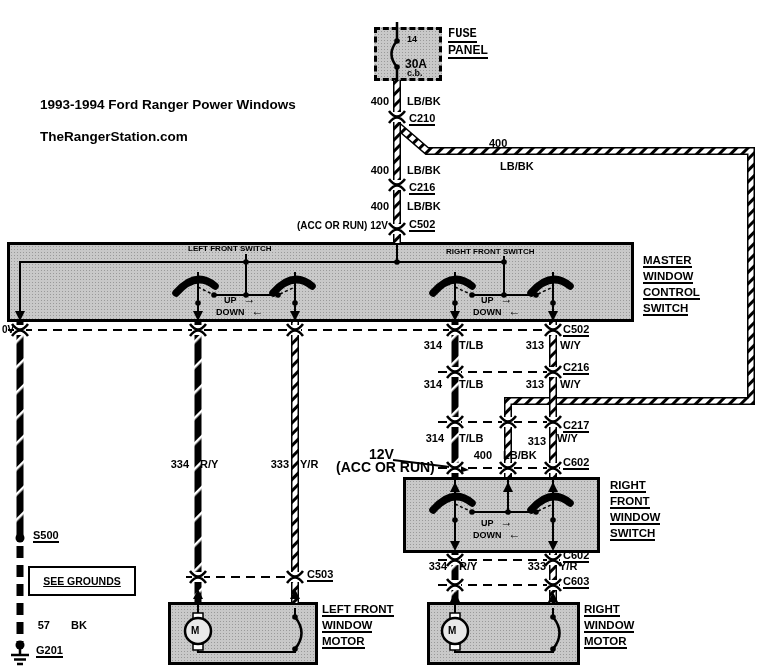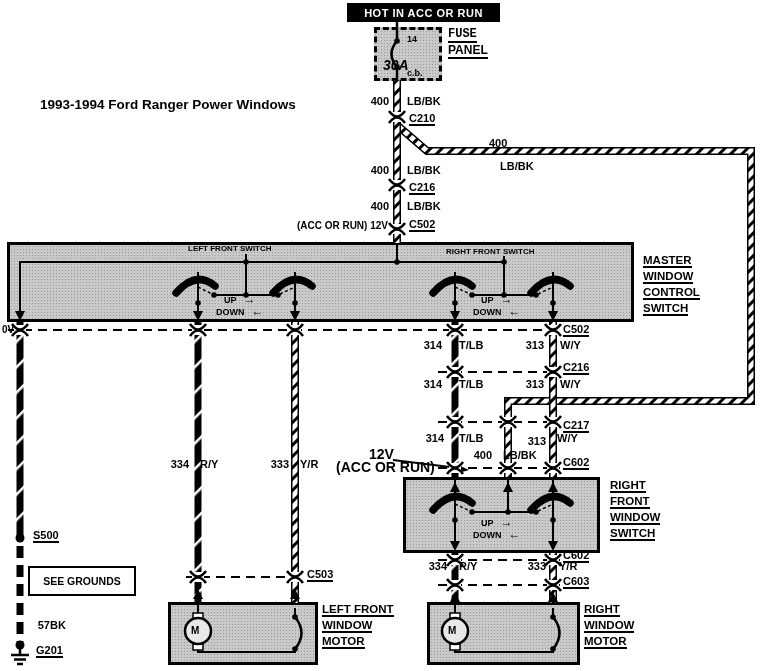--- a/index.html
+++ b/index.html
@@ -216,29 +216,29 @@
         <use href="#conn" x="553" y="468"></use>
       <use href="#conn" x="455" y="560"></use>
         <use href="#conn" x="553" y="560"></use>
       <use href="#conn" x="455" y="585"></use>
         <use href="#conn" x="553" y="585"></use>
       <use href="#conn" x="198" y="577"></use>
         <use href="#conn" x="295" y="577"></use>
     </g>
   </svg>
 
-  <div class="hotbox" style="left:347px;top:3px;width:153px;height:19px;">HOT IN ACC OR RUN</div>
 
   <div class="lb" style="left:407px;top:35px;font-size:9px;">14</div>
-  <div class="lb" style="left:383px;top:58px;font-size:14px;font-style:italic;">30A</div>
+  <div class="lb" style="left:405px;top:58px;font-size:12px;">30A</div>
   <div class="lb" style="left:407px;top:69px;font-size:9px;">c.b.</div>
   <div class="lb" style="left:448px;top:28px;font-size:12px;font-family:Liberation Mono, monospace;"><span class="ul">FUSE</span></div>
   <div class="lb" style="left:448px;top:44px;font-size:12px;"><span class="ul">PANEL</span></div>
 
   <div class="titletxt c" style="left:40px;top:97px;width:270px;">1993-1994 Ford Ranger Power Windows</div>
+  <div class="titletxt c" style="left:40px;top:129px;width:270px;">TheRangerStation.com</div>
 
   <div class="lb r" style="left:359px;top:95px;width:30px;">400</div>
   <div class="lb" style="left:407px;top:95px;">LB/BK</div>
   <div class="lb" style="left:409px;top:112px;"><span class="ul">C210</span></div>
 
   <div class="lb" style="left:489px;top:137px;">400</div>
   <div class="lb" style="left:500px;top:160px;">LB/BK</div>
 
   <div class="lb r" style="left:359px;top:164px;width:30px;">400</div>
   <div class="lb" style="left:407px;top:164px;">LB/BK</div>
@@ -318,18 +318,18 @@
   </div>
   <div class="cname" style="left:584px;top:603px;">
     <div><span class="ul">RIGHT</span></div>
     <div><span class="ul">WINDOW</span></div>
     <div><span class="ul">MOTOR</span></div>
   </div>
   <div class="lb c" style="left:191px;top:625px;width:14px;font-size:10px;">M</div>
   <div class="lb c" style="left:448px;top:625px;width:14px;font-size:10px;">M</div>
 
   <div class="lb" style="left:33px;top:529px;text-decoration:underline;"><span class="ul">S500</span></div>
-  <div class="sgbox" style="left:28px;top:566px;width:108px;height:30px;">SEE GROUNDS</div>
+  <div class="sgbox" style="left:28px;top:566px;width:108px;height:30px;text-decoration:underline;">SEE GROUNDS</div>
   <div class="lb r" style="left:0px;top:619px;width:14px;padding-left:36px;">57</div>
-  <div class="lb" style="left:16px;top:619px;padding-left:34px;">BK</div>
+  <div class="lb" style="left:37px;top:619px;padding-left:34px;">BK</div>
   <div class="lb" style="left:36px;top:644px;"><span class="ul">G201</span></div>
 
 </div>
 
 </body></html>

